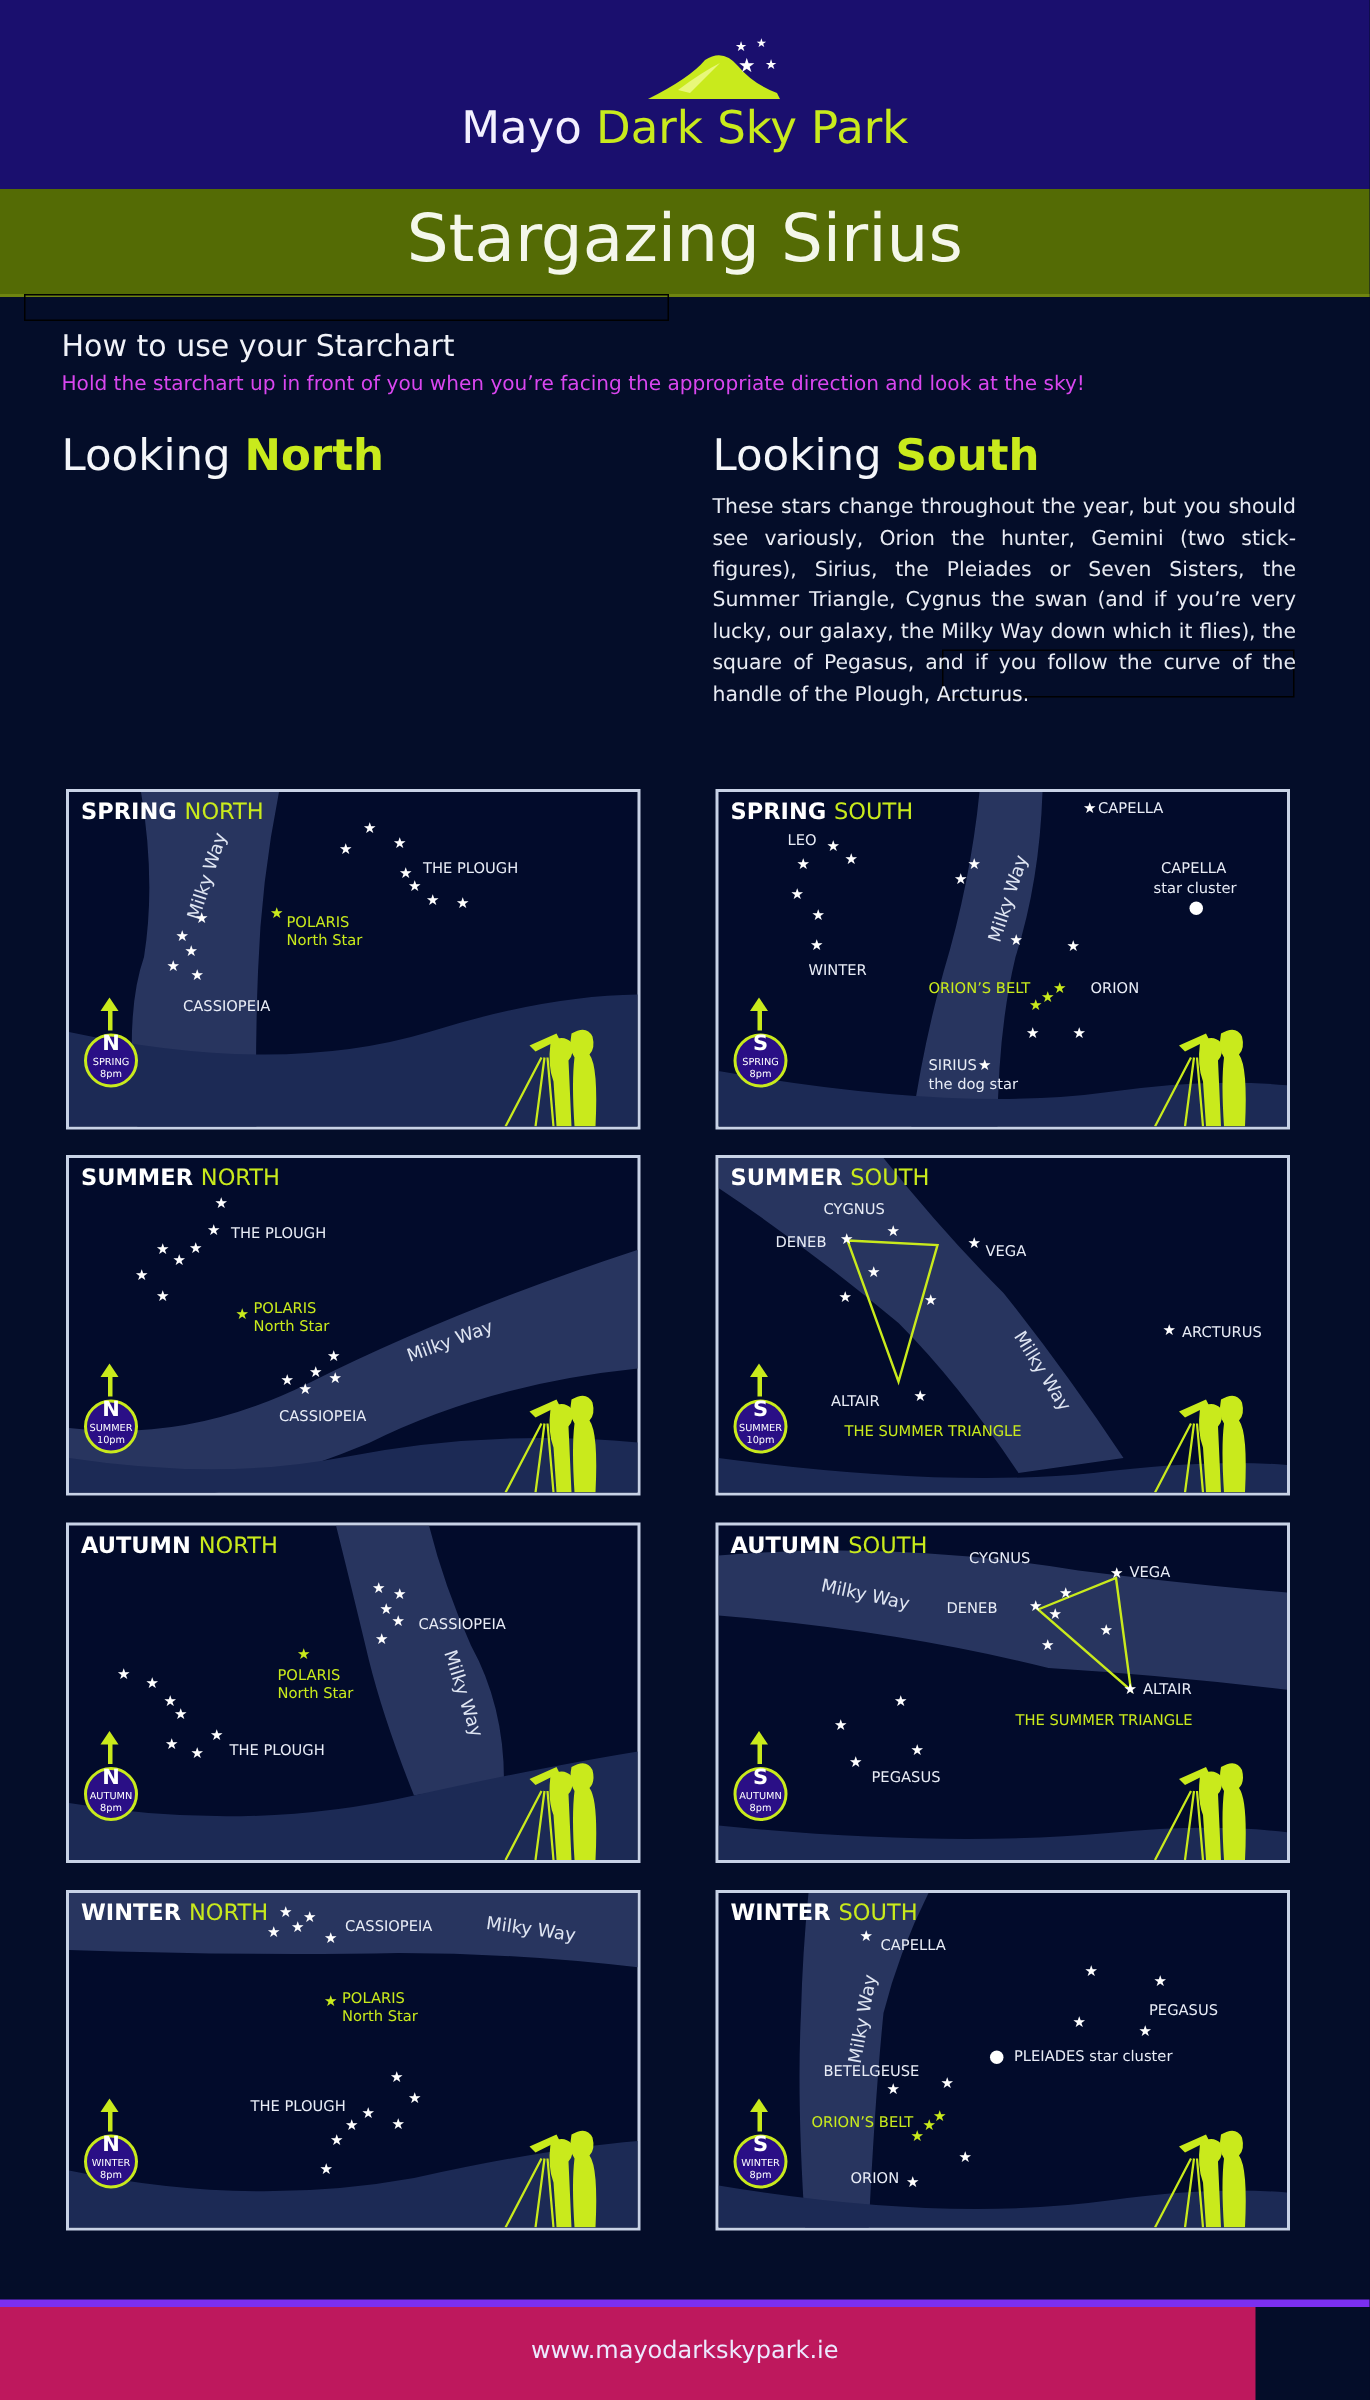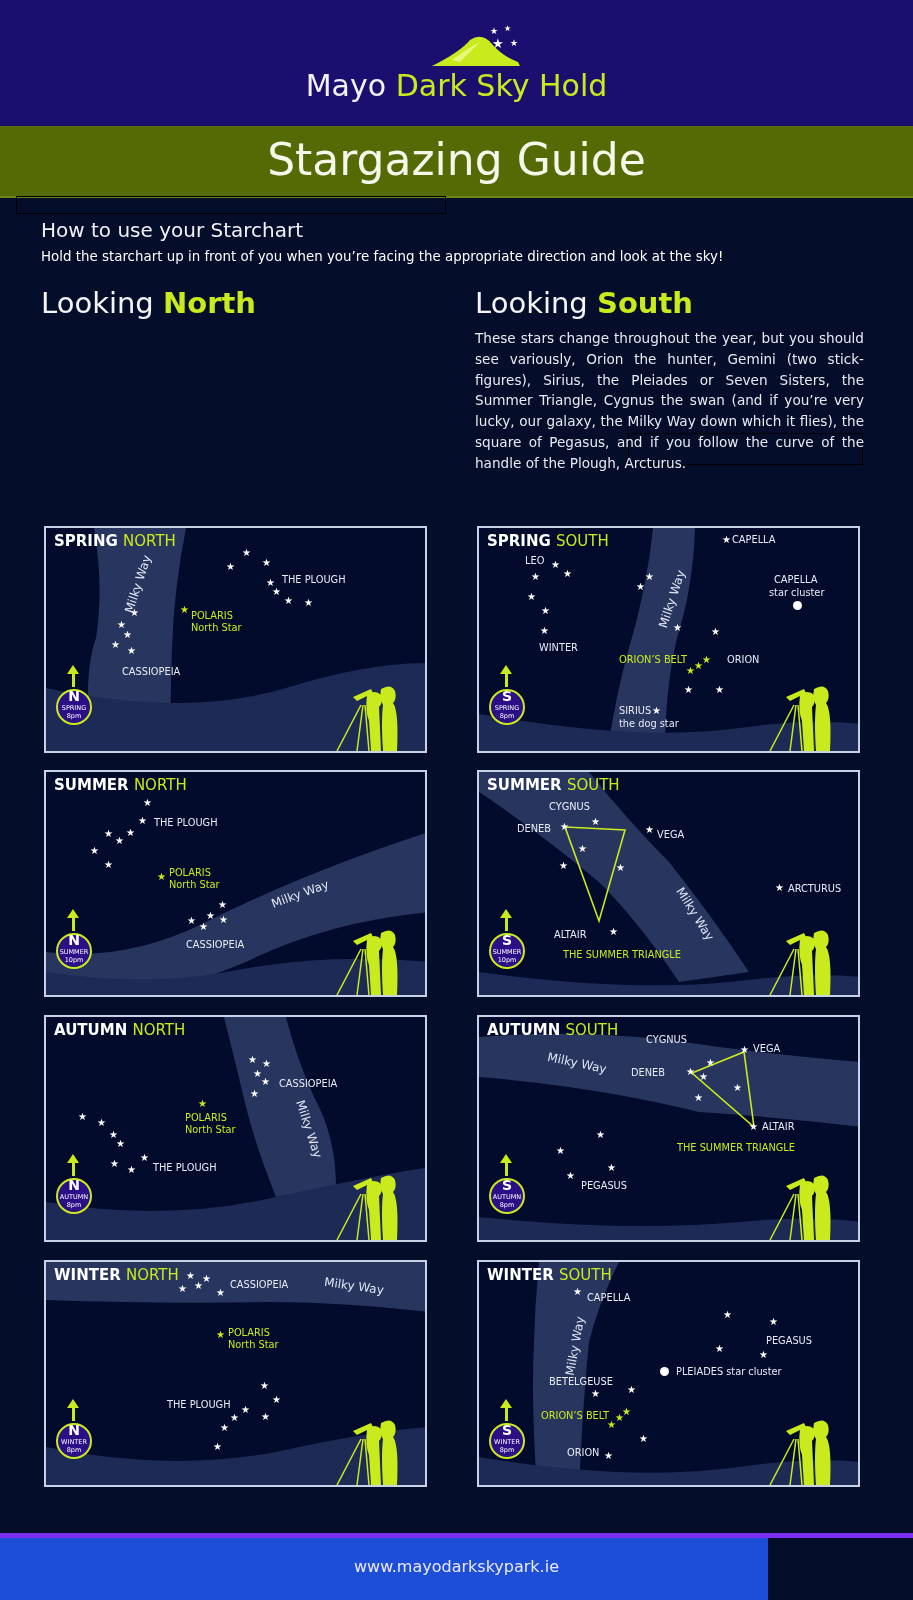--- a/index.html
+++ b/index.html
@@ -6,21 +6,21 @@
   body { width: 913px; height: 1600px; background: #040d29; font-family: "DejaVu Sans", sans-serif; color: #f0f2f8; position: relative; overflow: hidden; }
   .header { position: absolute; left: 0; top: 0; width: 913px; height: 126px; background: #1a0f6e; }
   .logo-mark { position: absolute; left: 430px; top: 22px; width: 100px; height: 50px; }
   .logo-text { position: absolute; left: 0; width: 913px; top: 68px; text-align: center; font-size: 30px; font-family: "DejaVu Sans", sans-serif; letter-spacing: 0px; }
   .logo-text .w { color: #f3f0ff; }
   .logo-text .g { color: #c9ea1c; }
   .banner { position: absolute; left: 0; top: 126px; width: 913px; height: 72px; background: #546b05; border-bottom: 2px solid #6f8410; }
   .banner-title { position: absolute; left: 0; width: 913px; top: 8px; text-align: center; font-size: 44px; color: #f4f7ea; font-family: "DejaVu Sans", sans-serif; }
   .outline-box { position: absolute; border: 1px solid #000; background: transparent; }
   .howto-title { position: absolute; left: 41px; top: 218px; font-size: 20px; color: #f0f2f8; }
-  .howto-text { position: absolute; left: 41px; top: 249px; font-size: 13.4px; color: #ffffff; white-space: nowrap; }
+  .howto-text { position: absolute; left: 41px; top: 249px; font-size: 13.4px; color: #d946ef; white-space: nowrap; }
   .sec-title { position: absolute; font-size: 29px; color: #f4f6fa; }
   .sec-title .hl { color: #c9ea1c; font-weight: bold; }
   .sec-body { position: absolute; font-size: 13.6px; line-height: 20.8px; color: #e8ebf3; text-align: justify; }
   .sec-body p + p { margin-top: 5px; }
   .panel { position: absolute; width: 383px; height: 227px; border: 2px solid #c8d2e6; background: #020b2b; overflow: hidden; }
   .panel svg.sky { position: absolute; left: 0; top: 0; }
   .panel-title { position: absolute; left: 8px; top: 4px; font-size: 15px; font-weight: bold; color: #fff; white-space: nowrap; z-index: 3; }
   .panel-title .dir { color: #c9ea1c; font-weight: normal; }
   .lbl { position: absolute; font-size: 9.8px; color: #e8ecf6; white-space: nowrap; z-index: 3; line-height: 12px; }
   .lbl.y { color: #c9ea1c; text-align: right; }
@@ -30,43 +30,43 @@
   .cluster { position: absolute; width: 9px; height: 9px; border-radius: 50%; background: #fff; z-index: 3; }
   .compass { position: absolute; left: 10px; bottom: 10px; width: 36px; height: 72px; z-index: 4; }
   .compass .arrow { position: absolute; left: 16px; top: 2px; width: 3px; height: 16px; background: #c9ea1c; }
   .compass .arrowhead { position: absolute; left: 11px; top: -4px; width: 0; height: 0; border-left: 6.5px solid transparent; border-right: 6.5px solid transparent; border-bottom: 9px solid #c9ea1c; }
   .compass .disc { position: absolute; left: 0; top: 20px; width: 36px; height: 36px; border-radius: 50%; background: #2a0f86; border: 2px solid #c9ea1c; text-align: center; }
   .compass .letter { position: absolute; left: 0; width: 100%; top: -3px; font-size: 14px; font-weight: bold; color: #fff; }
   .compass .season { position: absolute; left: -4px; width: 40px; top: 13px; font-size: 6.5px; color: #fff; text-align: center; }
   .compass .time { position: absolute; left: 0; width: 100%; top: 21px; font-size: 6.5px; color: #fff; }
   .observer { position: absolute; right: 14px; bottom: 0; width: 80px; height: 70px; z-index: 4; }
   .footer-stripe { position: absolute; left: 0; top: 1533px; width: 913px; height: 5px; background: #7b2ff0; }
-  .footer { position: absolute; left: 0; top: 1538px; width: 768px; height: 62px; background: #1d4ed8; }
+  .footer { position: absolute; left: 0; top: 1538px; width: 837px; height: 62px; background: #be185d; }
   .footer-url { position: absolute; left: 0; width: 913px; top: 19px; text-align: center; font-size: 16px; color: #ece9ff; }
 </style>
 </head>
 <body>
 
 <div class="header">
   <svg class="logo-mark" viewBox="0 0 100 50">
     <path d="M2 44 Q30 30 40 18 Q52 10 62 22 Q72 34 88 40 L90 44 Z" fill="#c9ea1c"></path>
     <path d="M22 38 Q38 26 50 20 Q40 30 30 40 Z" fill="#e8f77a"></path>
     <text x="60" y="12" font-size="9" fill="#fff">★</text>
     <text x="74" y="9" font-size="8" fill="#fff">★</text>
     <text x="62" y="26" font-size="13" fill="#fff">★</text>
     <text x="80" y="24" font-size="9" fill="#fff">★</text>
   </svg>
   <div class="logo-text">
     <span class="w">Mayo</span>
-    <span class="g">Dark Sky Hold</span>
+    <span class="g">Dark Sky Park</span>
   </div>
 </div>
 
 <div class="banner">
-  <div class="banner-title">Stargazing Guide</div>
+  <div class="banner-title">Stargazing Sirius</div>
 </div>
 
 <div class="outline-box" style="left:16px; top:196px; width:430px; height:18px;"></div>
 <div class="outline-box" style="left:628px; top:433px; width:235px; height:32px;"></div>
 
 <div class="howto-title">How to use your Starchart</div>
 <div class="howto-text">Hold the starchart up in front of you when you’re facing the appropriate direction and look at the sky!</div>
 
 <div class="sec-title" style="left:41px; top:286px;">
   <span>Looking</span>

